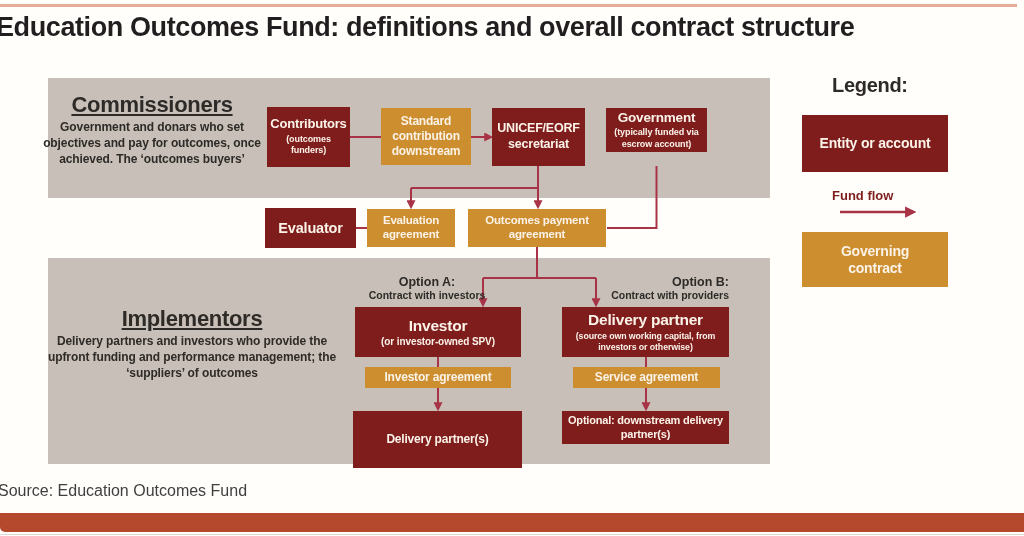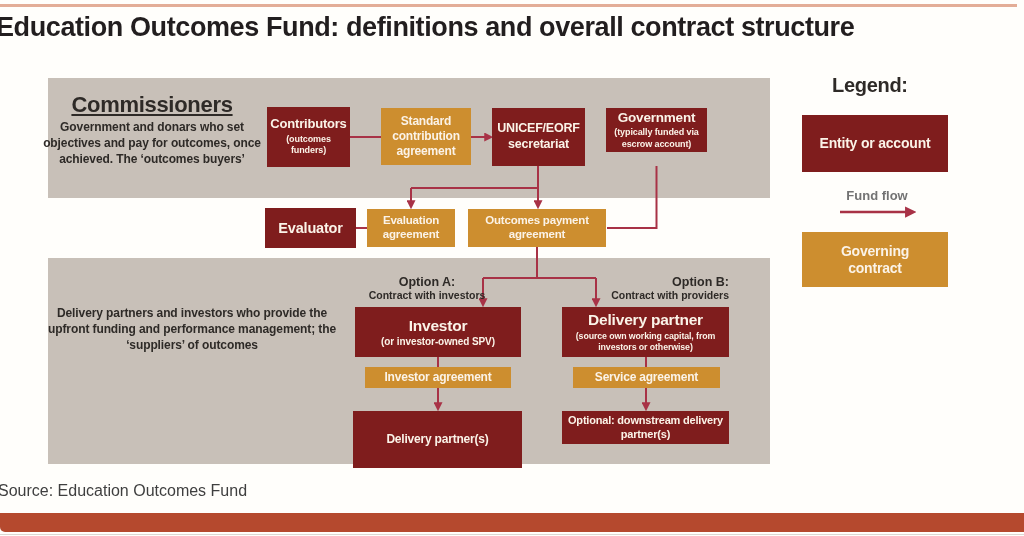--- a/index.html
+++ b/index.html
@@ -69,21 +69,21 @@
   
   .option-label{position:absolute;color:#2e2a27;line-height:1.08;}
   #option-a{left:352px;top:276px;width:150px;text-align:center;}
   #option-b{left:579px;top:276px;width:150px;text-align:right;}
   .option-title{font-size:12.5px;font-weight:bold;}
   .option-sub{font-size:10.5px;font-weight:bold;}
   
   #legend-heading{left:832px;top:74px;width:120px;font-size:20px;font-weight:bold;color:#2e2a27;letter-spacing:-0.3px;}
   #legend-entity{left:802px;top:115px;width:146px;height:57px;}
   #legend-entity .main{font-size:14px;}
-  #legend-flow-label{left:832px;top:188px;width:90px;text-align:center;font-size:13px;font-weight:bold;color:#737373;}
+  #legend-flow-label{left:832px;top:188px;width:90px;text-align:left;font-size:13px;font-weight:bold;color:#7f1d1d;}
   #legend-flow-arrow{left:838px;top:205px;}
   #legend-contract{left:802px;top:232px;width:146px;height:55px;}
   #legend-contract .main{font-size:14px;line-height:1.2;padding:0 30px;}
   
   #source-line{left:-2px;top:482px;width:600px;font-size:16px;color:#3f3f3f;}
   #bottom-bar{left:0;top:513px;width:1024px;height:19px;background:#b5492e;border-radius:0 0 0 5px;}
   #bottom-hairline{left:0;top:534px;width:1024px;height:1px;background:#dcd8d3;}
   
   #connectors{left:0;top:0;width:1024px;height:536px;pointer-events:none;}
 </style>
@@ -115,38 +115,39 @@
     <path d="M438 357 V367 M438 388 V403" marker-end="url(#arrow)"></path>
     <path d="M646 357 V367 M646 388 V403" marker-end="url(#arrow)"></path>
   </g>
 </svg>
 
 <div class="panel-text" id="commissioners-text">
   <div class="panel-heading">Commissioners</div>
   <div class="panel-desc">Government and donars who set objectives and pay for outcomes, once achieved. The ‘outcomes buyers’</div>
 </div>
 <div class="panel-text" id="implementors-text">
+  <div class="panel-heading">Implementors</div>
   <div class="panel-desc">Delivery partners and investors who provide the upfront funding and performance management; the ‘suppliers’ of outcomes</div>
 </div>
 
 <div class="option-label" id="option-a">
   <div class="option-title">Option A:</div>
   <div class="option-sub">Contract with investors</div>
 </div>
 <div class="option-label" id="option-b">
   <div class="option-title">Option B:</div>
   <div class="option-sub">Contract with providers</div>
 </div>
 
 <div class="node entity" id="node-contributors">
   <span class="main">Contributors</span>
   <span class="sub">(outcomes funders)</span>
 </div>
 <div class="node contract" id="node-std-contribution">
-  <span class="main">Standard contribution agreement</span>
+  <span class="main">Standard contribution downstream</span>
 </div>
 <div class="node entity" id="node-unicef">
   <span class="main">UNICEF/EORF secretariat</span>
 </div>
 <div class="node entity" id="node-government">
   <span class="main">Government</span>
   <span class="sub">(typically funded via escrow account)</span>
 </div>
 <div class="node entity" id="node-evaluator">
   <span class="main">Evaluator</span>

